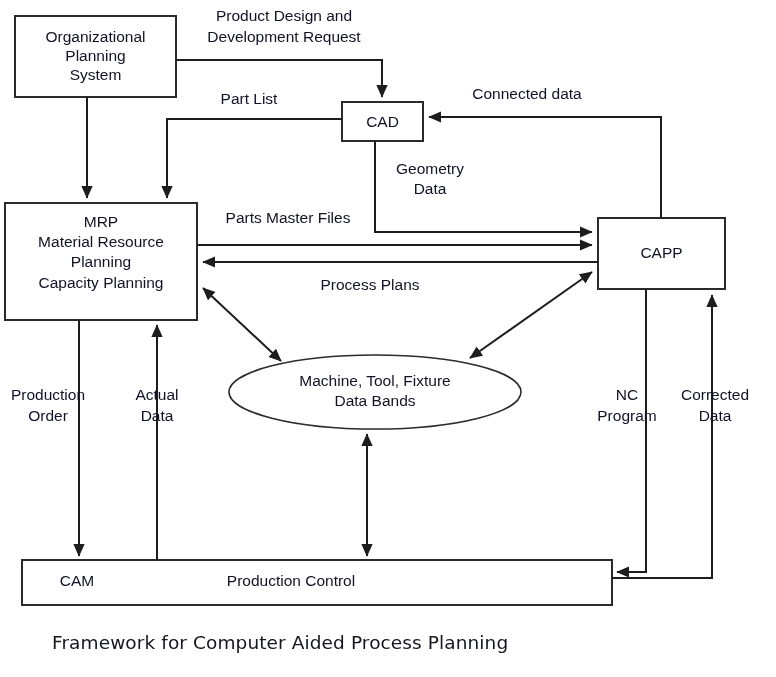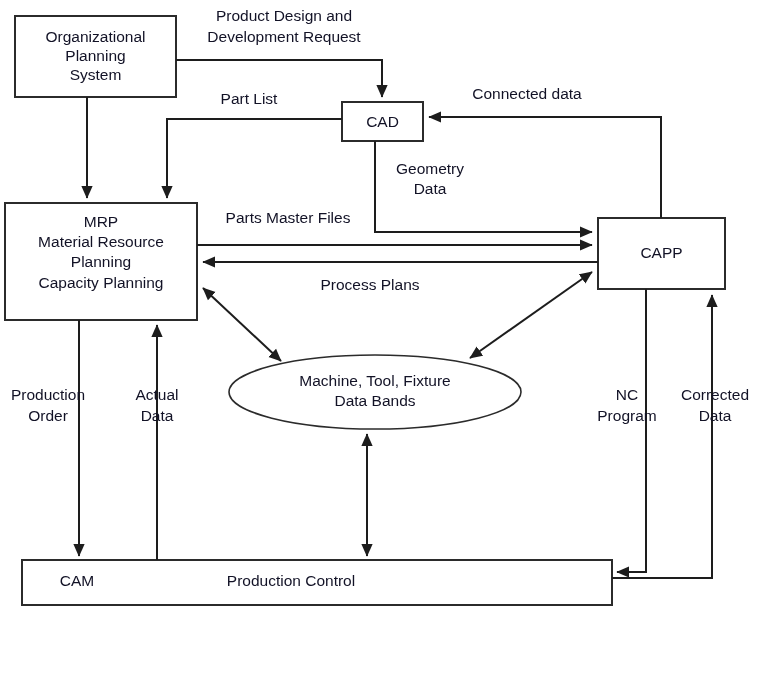--- a/index.html
+++ b/index.html
@@ -189,14 +189,15 @@
     </g>
 
     <g>
       <path class="flow-line" d="M 612 578 L 712 578 L 712 295" marker-end="url(#arrow)"></path>
       <text class="edge-label" x="715" y="396">Corrected</text>
       <text class="edge-label" x="715" y="417">Data</text>
     </g>
 
   </svg>
 
+  <div class="caption-text">Framework for Computer Aided Process Planning</div>
 
 </div>
 
 </body></html>

